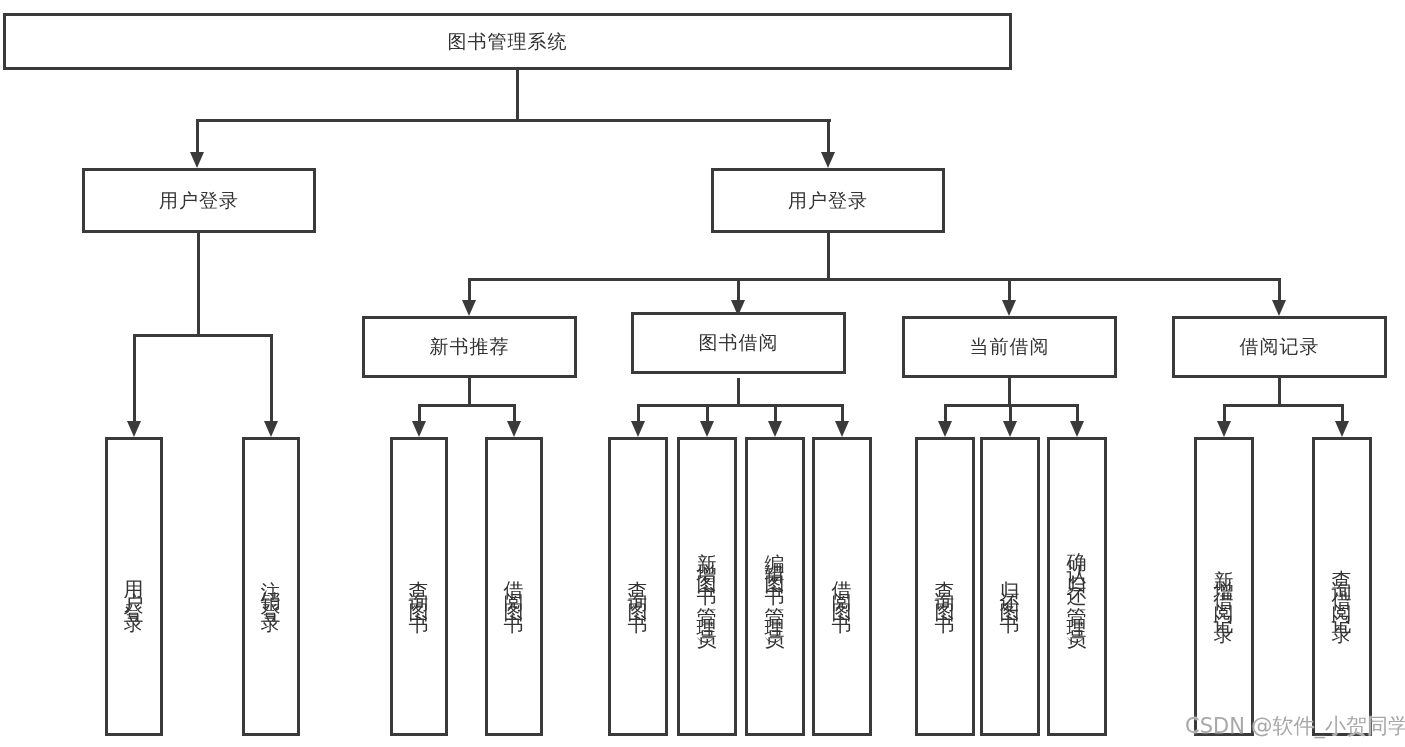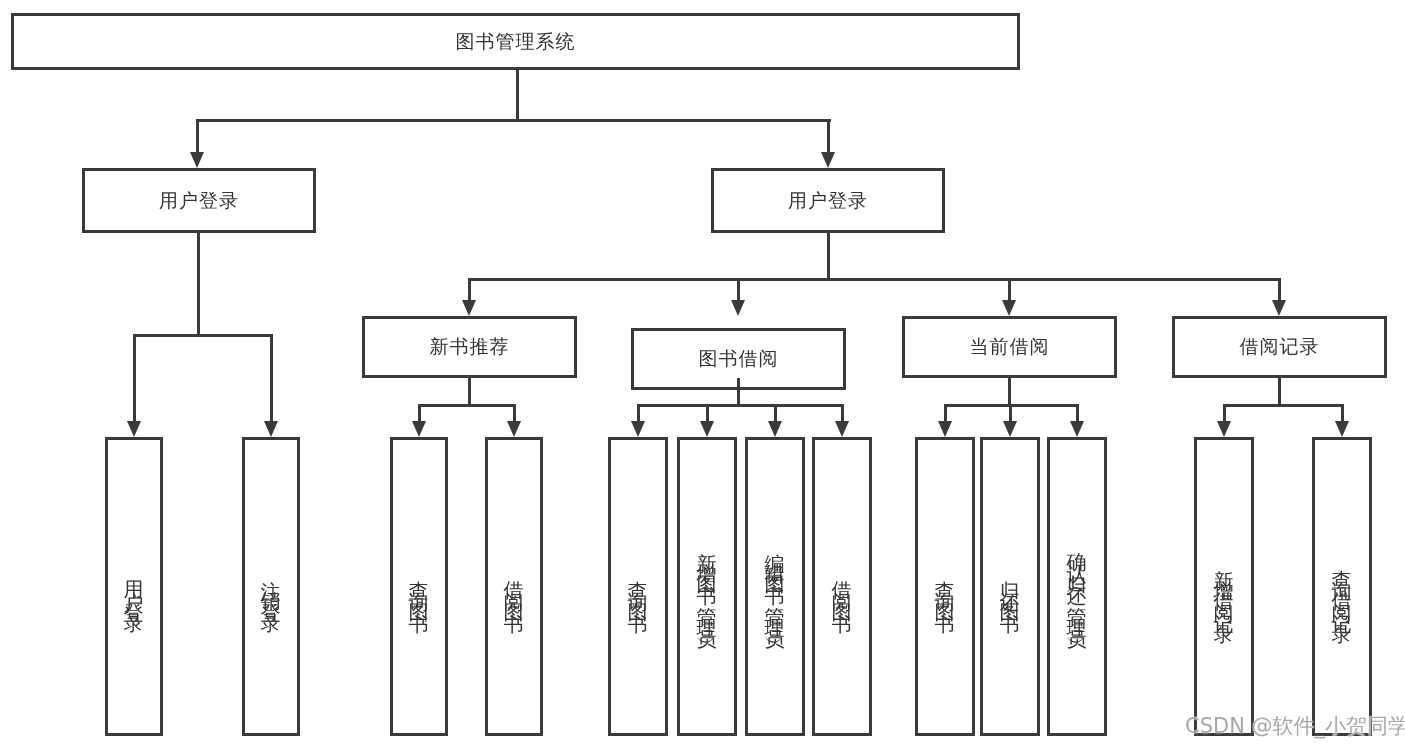--- a/index.html
+++ b/index.html
@@ -59,21 +59,21 @@
     text-shadow:0 0 2px #ffffff,0 0 1px #ffffff;
     white-space:nowrap;
     z-index:5;
   }
 </style>
 </head>
 <body>
 
 <div class="stage">
 
-  <div class="node" style="left:11px;top:13px;width:1009px;height:57px;">
+  <div class="node" style="left:3px;top:13px;width:1009px;height:57px;">
     <span>图书管理系统</span>
   </div>
 
   <div class="vline" style="left:516px;top:70px;height:49px;"></div>
   <div class="hline" style="left:196px;top:119px;width:635px;"></div>
   <div class="vline" style="left:196px;top:119px;height:34px;"></div>
   <div class="ah" style="left:190px;top:152px;"></div>
   <div class="vline" style="left:827px;top:119px;height:34px;"></div>
   <div class="ah" style="left:821px;top:152px;"></div>
 
@@ -98,21 +98,21 @@
   <div class="vline" style="left:737px;top:278px;height:24px;"></div>
   <div class="ah" style="left:731px;top:300px;"></div>
   <div class="vline" style="left:1008px;top:278px;height:24px;"></div>
   <div class="ah" style="left:1002px;top:300px;"></div>
   <div class="vline" style="left:1278px;top:278px;height:24px;"></div>
   <div class="ah" style="left:1272px;top:300px;"></div>
 
   <div class="node" style="left:362px;top:316px;width:215px;height:62px;">
     <span>新书推荐</span>
   </div>
-  <div class="node" style="left:631px;top:328px;width:215px;height:62px;">
+  <div class="node" style="left:631px;top:312px;width:215px;height:62px;">
     <span>图书借阅</span>
   </div>
   <div class="node" style="left:902px;top:316px;width:215px;height:62px;">
     <span>当前借阅</span>
   </div>
   <div class="node" style="left:1172px;top:316px;width:215px;height:62px;">
     <span>借阅记录</span>
   </div>
 
   <div class="vline" style="left:468px;top:378px;height:26px;"></div>

